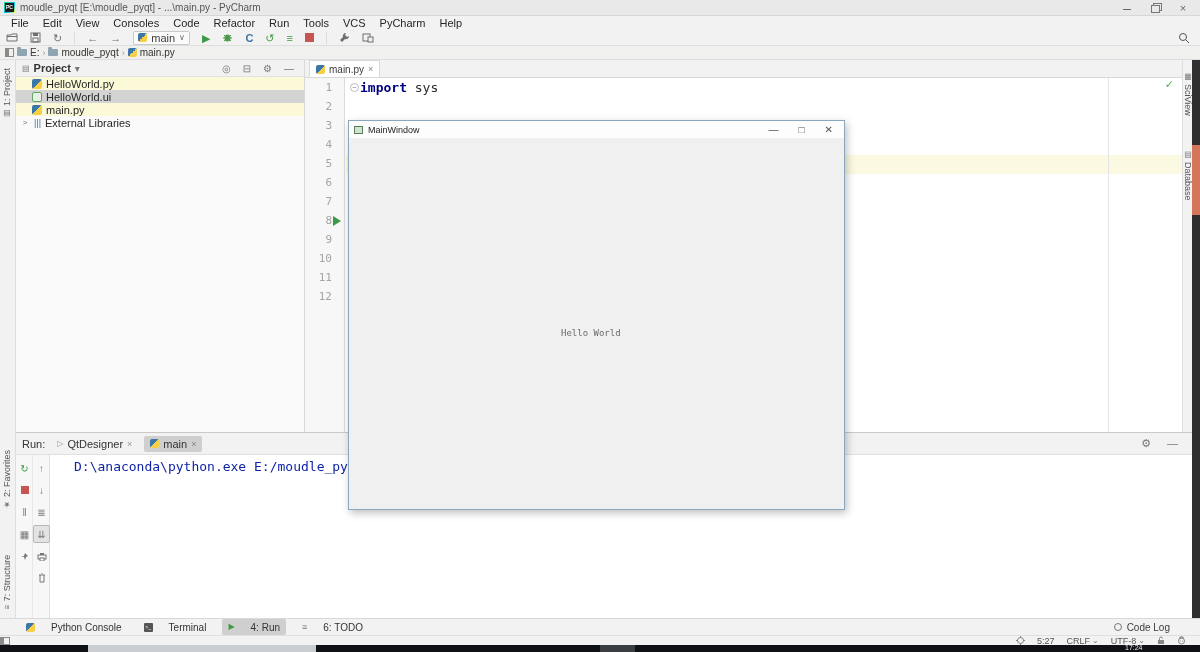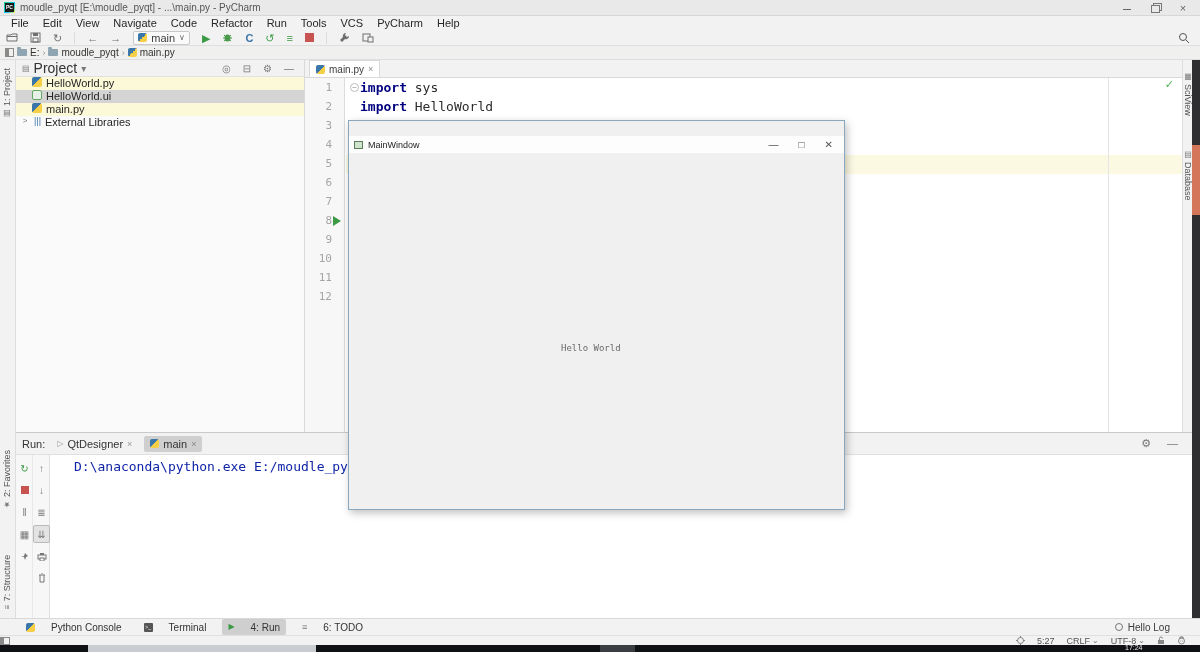--- a/index.html
+++ b/index.html
@@ -50,24 +50,24 @@
   .mini-ic { font-size:8px; color:#777; }
 
   
   .dark-edge { position:absolute; left:1192px; top:60px; width:8px; height:585px; background:#2f2f31; }
   .dark-edge .orange { position:absolute; left:0; width:8px; top:85px; height:70px; background:#d3765a; }
   .dark-edge .redseg { position:absolute; left:0; width:8px; top:565px; height:20px; background:#c3473e; border-radius:3px 0 0 3px; }
 
   
   .project { position:absolute; left:16px; top:60px; width:289px; height:372px; background:#fafafa; border-right:1px solid #d9d9d9; }
   .proj-header { height:17px; background:#f2f2f2; border-bottom:1px solid #e2e2e2; display:flex; align-items:center; padding:0 6px; gap:4px; }
-  .proj-title { font-weight:normal; font-size:14px; color:#333; }
+  .proj-title { font-weight:bold; font-size:11px; color:#333; }
   .proj-header .spacer { flex:1; }
   .hdr-ic { color:#777; font-size:10px; padding:0 4px; }
-  .proj-item { height:13px; display:flex; align-items:flex-start; gap:4px; padding-left:16px; font-size:11px; color:#262626; }
+  .proj-item { height:13px; display:flex; align-items:center; gap:4px; padding-left:16px; font-size:11px; color:#262626; }
   .proj-item.hl { background:#fbf9d8; }
   .proj-item.sel { background:#d4d4d4; }
   .file-ic { width:10px; height:10px; border-radius:2px; flex:none; }
   .file-py { background:linear-gradient(135deg,#3b76a8 0 50%, #f7cf46 50% 100%); }
   .file-ui { background:#e8f1e8; border:1px solid #62a762; }
   .lib-ic { color:#3b76a8; font-size:9px; }
   .chev-right { color:#777; font-size:8px; width:10px; text-align:center; }
 
   
   .editor { position:absolute; left:305px; top:60px; width:877px; height:372px; background:#ffffff; }
@@ -81,21 +81,21 @@
   .kw { color:#000080; font-weight:bold; }
   .plain { color:#2b2b2b; }
   .fold { position:absolute; left:45px; top:23px; width:9px; height:9px; border:1px solid #bdbdbd; border-radius:50%; background:#fff; color:#8a8a8a; font-size:8px; line-height:7px; text-align:center; }
   .runline-arrow { position:absolute; left:28px; top:156px; width:0; height:0; border-left:8px solid #3c9a44; border-top:5px solid transparent; border-bottom:5px solid transparent; }
   .cur-line { position:absolute; left:41px; right:0; top:95px; height:19px; background:#fcfaE3; background:#fcf9e2; }
   .margin-guide { position:absolute; left:803px; top:18px; bottom:0; width:1px; background:#e5e5e5; }
   .insp-check { position:absolute; right:8px; top:18px; color:#4db24d; font-size:11px; }
 
   
   .dialog { position:absolute; left:348px; top:120px; width:497px; height:390px; background:#f0f0f0; border:1px solid #8aa8bd; box-shadow:2px 3px 8px rgba(0,0,0,0.25); z-index:50; }
-  .dlg-title { height:17px; background:#fdfdfd; display:flex; align-items:center; padding:0 5px; gap:5px;margin-top:15px; }
+  .dlg-title { height:17px; background:#fdfdfd; display:flex; align-items:center; padding:0 5px; gap:5px; }
   .dlg-ic { width:9px; height:8px; border:1px solid #5a7d5a; background:#cfe3cf; position:relative; }
   .dlg-name { font-size:9px; color:#222; }
   .dlg-controls { margin-left:auto; display:flex; gap:20px; align-items:center; padding-right:6px; color:#555; font-size:10px; }
   .dlg-body { position:relative; width:100%; height:373px; }
   .hello { position:absolute; left:212px; top:190px; font-family:"DejaVu Sans Mono", monospace; font-size:9px; color:#6a6a6a; }
 
   
   .runpanel { position:absolute; left:16px; top:432px; width:1176px; height:186px; background:#be185d; border-top:1px solid #c9c9c9; }
   .run-header { height:22px; background:#f2f2f2; border-bottom:1px solid #e0e0e0; display:flex; align-items:center; padding-left:6px; gap:6px; }
   .run-label { font-size:11px; color:#333; }
@@ -145,21 +145,21 @@
       <span class="wc wc-min"></span>
       <span class="wc wc-restore"></span>
       <span class="wc">×</span>
     </span>
   </div>
 
   <div class="menubar">
     <span class="menu-item">File</span>
     <span class="menu-item">Edit</span>
     <span class="menu-item">View</span>
-    <span class="menu-item">Navigate</span>
+    <span class="menu-item">Consoles</span>
     <span class="menu-item">Code</span>
     <span class="menu-item">Refactor</span>
     <span class="menu-item">Run</span>
     <span class="menu-item">Tools</span>
     <span class="menu-item">VCS</span>
     <span class="menu-item">PyCharm</span>
     <span class="menu-item">Help</span>
   </div>
 
   <div class="toolbar">
@@ -315,21 +315,20 @@
       <div class="lnum">8</div>
       <div class="lnum">9</div>
       <div class="lnum">10</div>
       <div class="lnum">11</div>
       <div class="lnum">12</div>
     </div>
     <div class="runline-arrow"></div>
     <div class="fold">−</div>
     <div class="code">
       <div class="cline"><span class="kw">import</span><span class="plain"> sys</span></div>
-      <div class="cline"><span class="kw">import</span><span class="plain"> HelloWorld</span></div>
     </div>
     <div class="margin-guide"></div>
     <div class="insp-check">✓</div>
   </div>
 
   <div class="runpanel">
     <div class="run-header">
       <span class="run-label">Run:</span>
       <span class="rtab">
         <span class="tb-ic" style="color:#9a9a9a;font-size:8px">▷</span>
@@ -411,21 +410,21 @@
     <span class="bb-item sel">
       <span class="tb-ic green" style="font-size:8px">▶</span>
       <span>4: Run</span>
     </span>
     <span class="bb-item">
       <span class="list-ic">≡</span>
       <span>6: TODO</span>
     </span>
     <span class="bb-right">
       <span class="circle-ic"></span>
-      <span style="font-size:10px">Hello Log</span>
+      <span style="font-size:10px">Code Log</span>
     </span>
   </div>
 
   <div class="statusbar">
     <span class="sb-left panel-ic" style="width:8px;height:8px"></span>
     <span class="sb-right">
       <span class="sb-item">
         <svg class="icn" width="9" height="9" viewBox="0 0 9 9">
             <circle cx="4.5" cy="4.5" r="3" fill="none" stroke="#888"></circle>
             <path d="M4.5 0v2M4.5 7v2M0 4.5h2M7 4.5h2" stroke="#888"></path>

